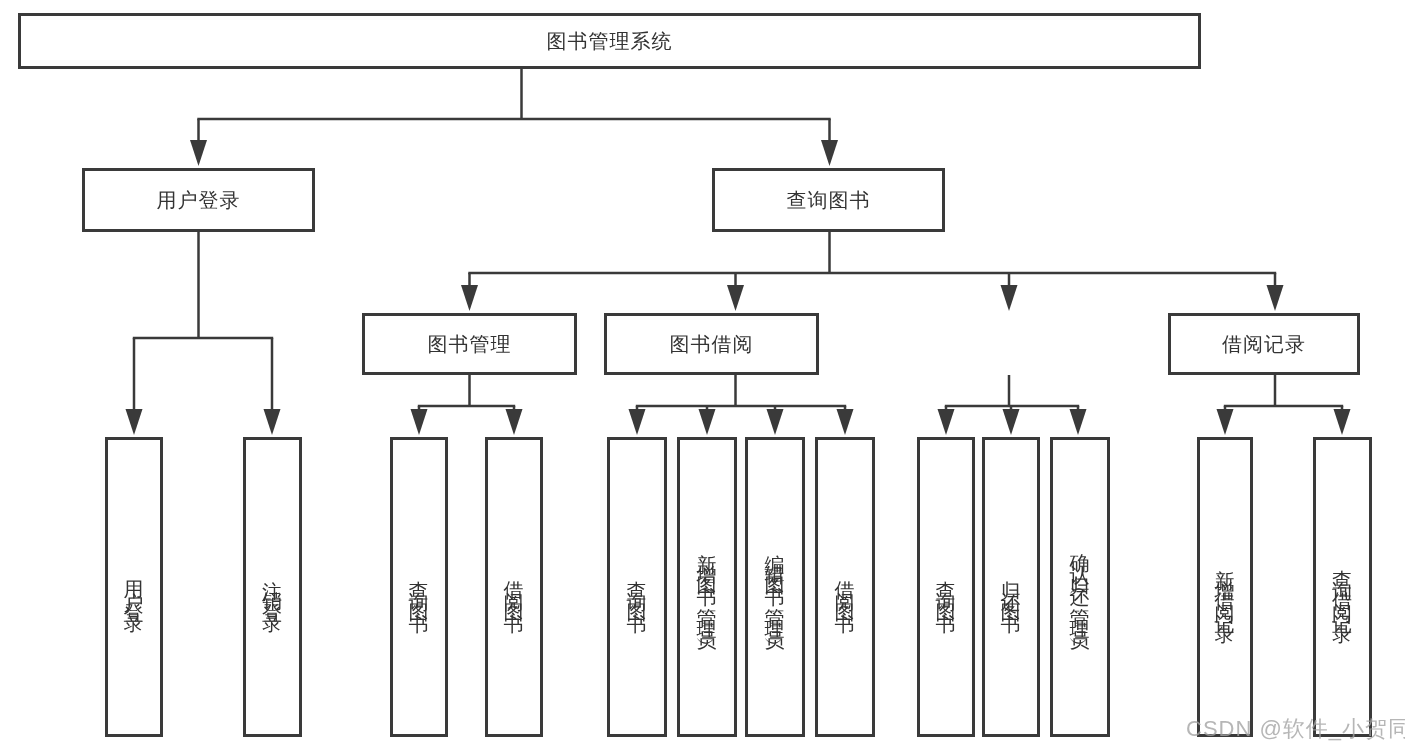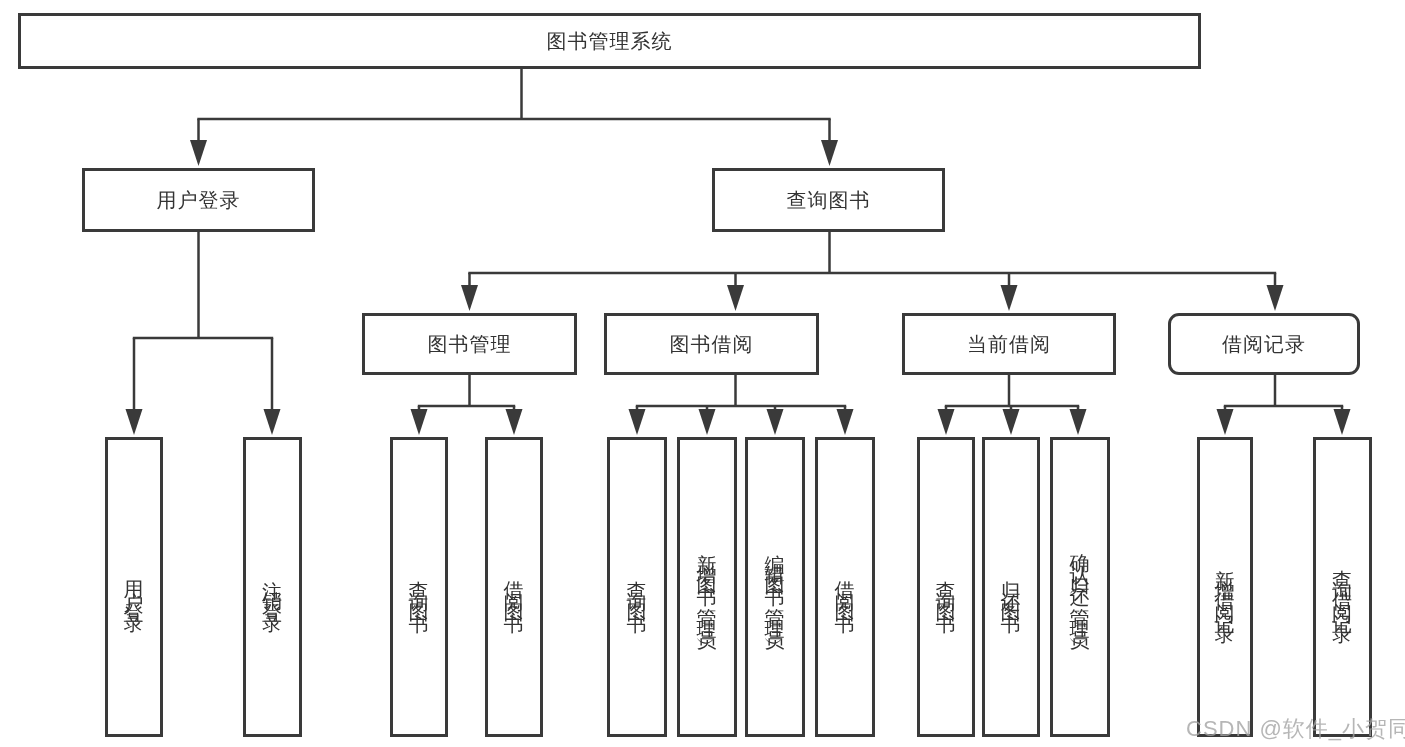--- a/index.html
+++ b/index.html
@@ -147,22 +147,21 @@
     </g>
   </svg>
 
   <div class="hbox root">图书管理系统</div>
 
   <div class="hbox lvl2" style="left:82px;">用户登录</div>
   <div class="hbox lvl2" style="left:712px;">查询图书</div>
 
   <div class="hbox lvl3" style="left:362px;width:215px;">图书管理</div>
   <div class="hbox lvl3" style="left:604px;width:215px;">图书借阅</div>
-  <div class="hbox lvl3" style="left:902px;width:214px;">当前借阅</div>
-  <div class="hbox lvl3" style="left:1168px;width:192px;border-radius:11px;">借阅记录</div>
+  <div class="hbox lvl3" style="left:1168px;width:192px;">借阅记录</div>
 
   <div class="leaf" style="left:105px;width:58px;">
     <span class="vtext">用户登录</span>
   </div>
   <div class="leaf" style="left:243px;width:59px;">
     <span class="vtext">注销登录</span>
   </div>
 
   <div class="leaf" style="left:390px;width:58px;">
     <span class="vtext">查询图书</span>

